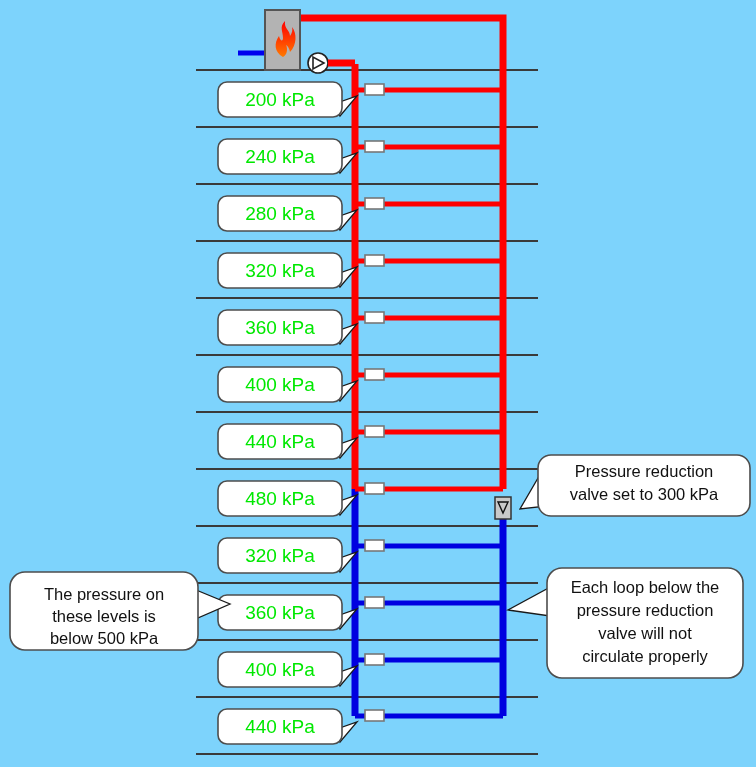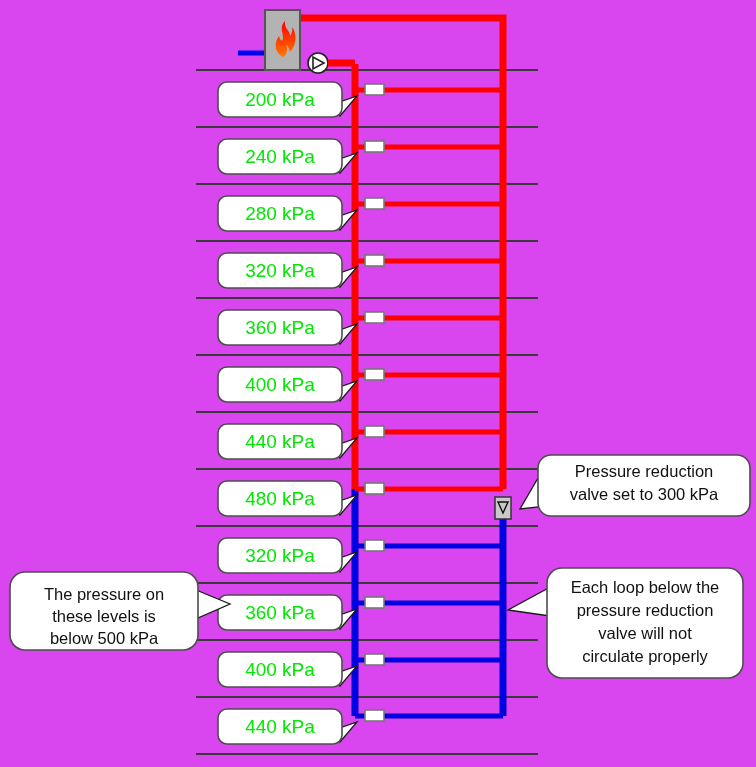--- a/index.html
+++ b/index.html
@@ -8,21 +8,21 @@
     background: #ffffff;
   }
   body {
     font-family: "Liberation Sans", sans-serif;
   }
   #stage {
     position: relative;
     width: 756px;
     height: 767px;
     overflow: hidden;
-    background: #d946ef;
+    background: #7dd3fc;
   }
   #diagram-svg {
     position: absolute;
     left: 0;
     top: 0;
   }
   .floor-line {
     stroke: #3a3a3a;
     stroke-width: 2;
   }

